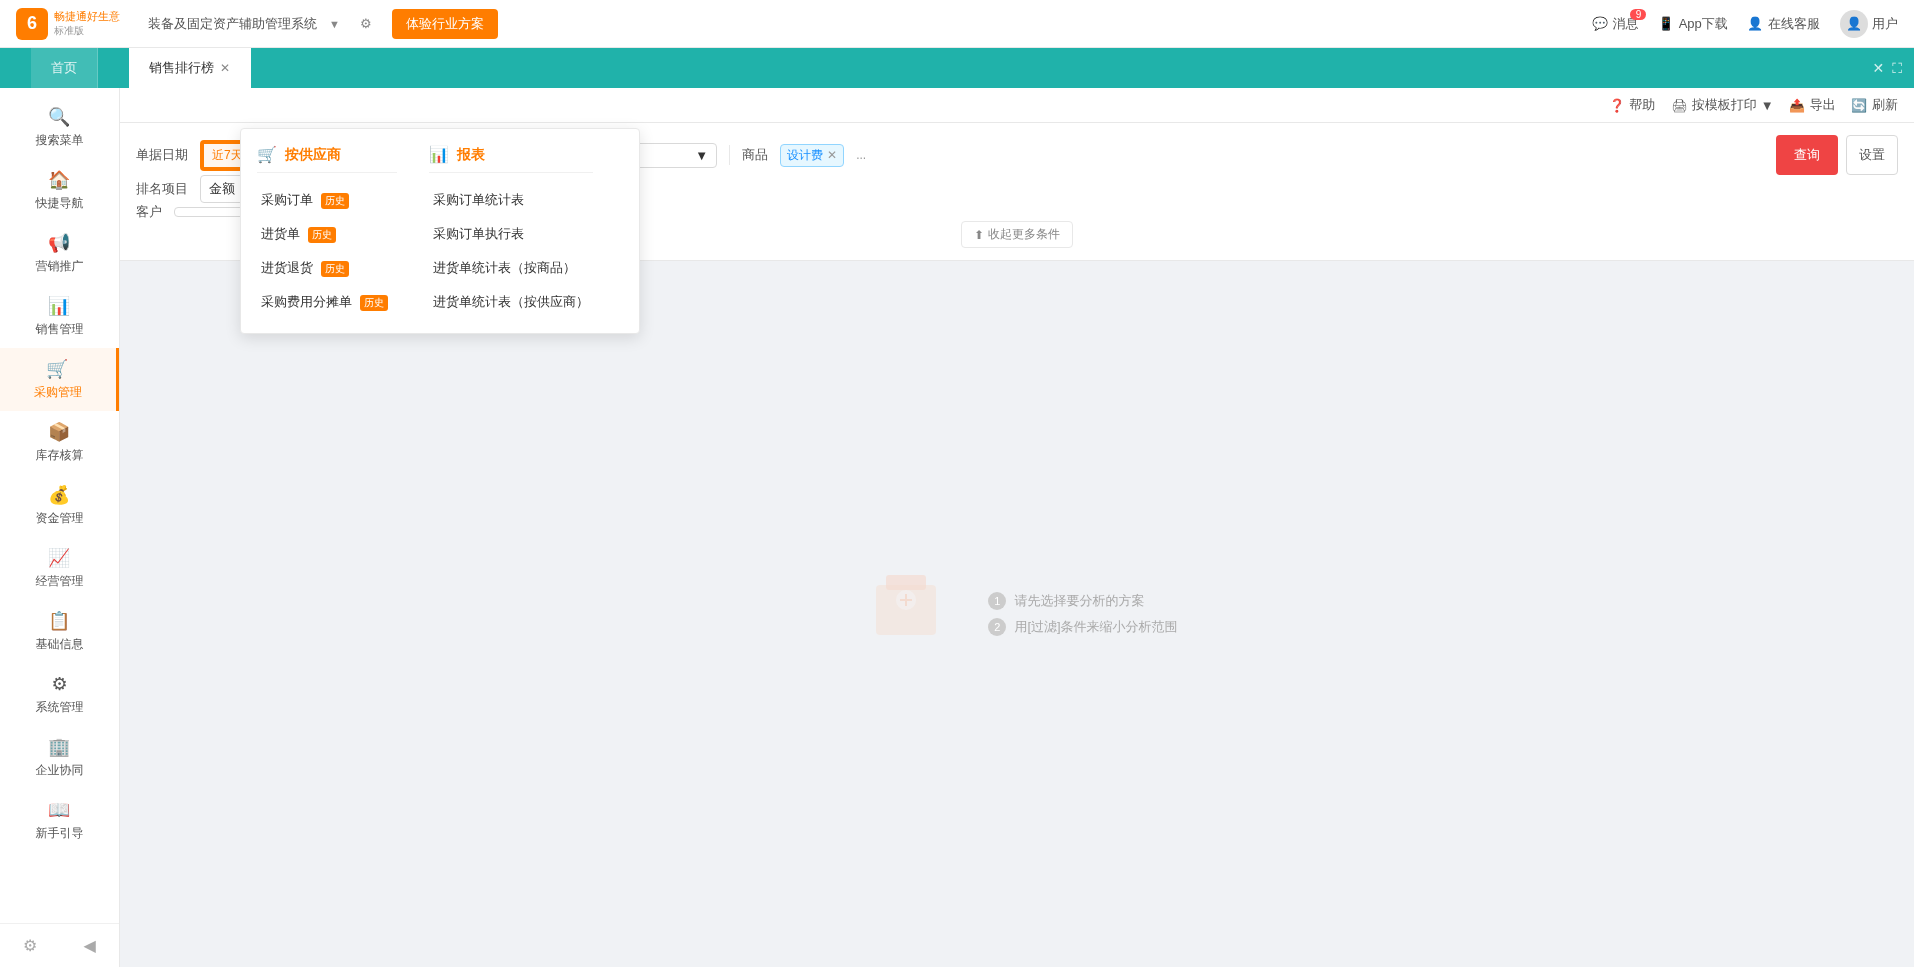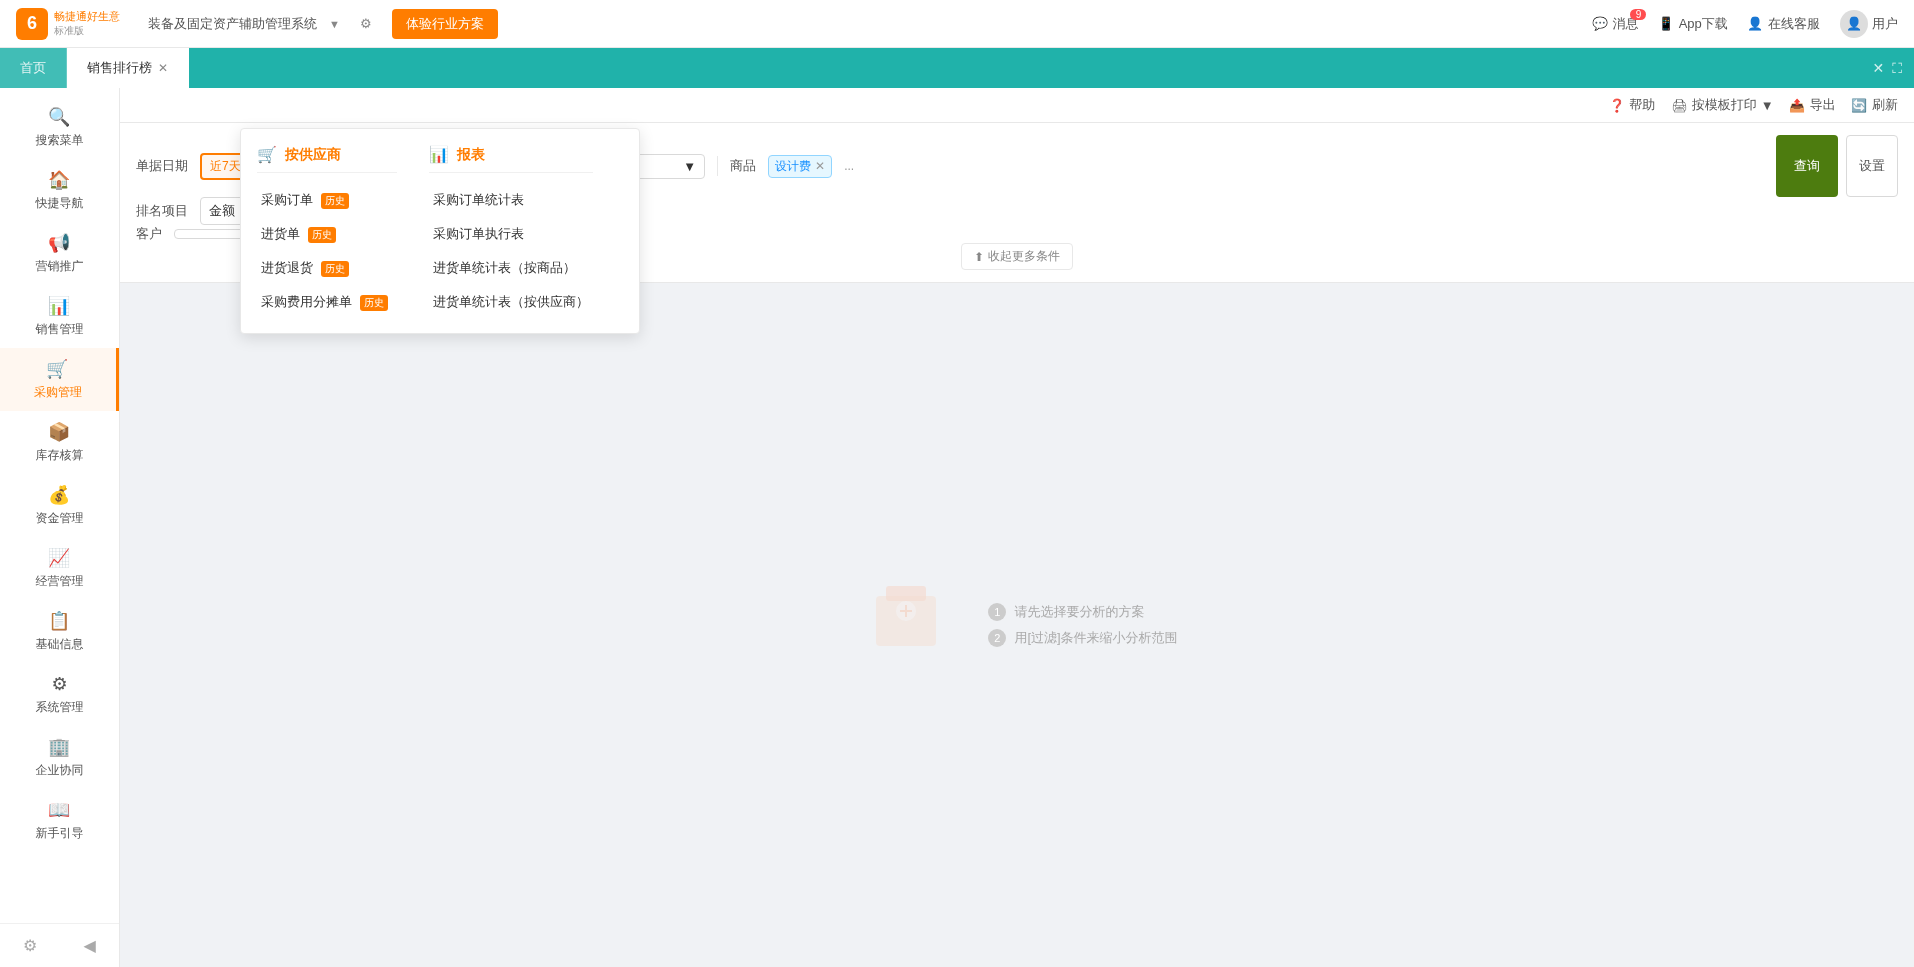--- a/index.html
+++ b/index.html
@@ -15,21 +15,21 @@
     .topbar-dropdown { color: #888; font-size: 11px; cursor: pointer; }
     .topbar-gear { width: 28px; height: 28px; display: flex; align-items: center; justify-content: center; color: #888; cursor: pointer; }
     .trial-btn { background: #ff7d00; color: #fff; border: none; border-radius: 4px; padding: 6px 14px; font-size: 13px; cursor: pointer; }
     .topbar-right { margin-left: auto; display: flex; align-items: center; gap: 20px; }
     .topbar-right-item { display: flex; align-items: center; gap: 4px; color: #555; font-size: 13px; cursor: pointer; position: relative; }
     .badge { position: absolute; top: -6px; right: -8px; background: #ff4d4f; color: #fff; border-radius: 8px; font-size: 10px; padding: 0 4px; min-width: 16px; text-align: center; }
     .avatar { width: 28px; height: 28px; background: #ddd; border-radius: 50%; display: flex; align-items: center; justify-content: center; color: #888; }
 
     
     .tabbar { display: flex; align-items: center; height: 40px; background: #20b2aa; padding: 0 0 0 0; }
-    .tab { display: flex; align-items: center; gap: 6px; padding: 0 20px; height: 100%; font-size: 13px; cursor: pointer; color: rgba(255,255,255,0.85); border-right: 1px solid rgba(255,255,255,0.2); }
+    .tab { display: flex; align-items: center; gap: 6px; padding: 0 20px; height: 100%; font-size: 13px; cursor: pointer; color: rgba(255,255,255,0.85); border-right: 1px solid rgba(255,255,255,0.2); margin-left: 31px; }
     .tab.home { background: rgba(255,255,255,0.15); }
     .tab.active { background: #ffffff; color: #333; font-weight: 500; }
     .tab-close { color: #888; font-size: 12px; cursor: pointer; }
     .tabbar-actions { margin-left: auto; display: flex; align-items: center; gap: 8px; padding-right: 12px; color: rgba(255,255,255,0.9); font-size: 18px; cursor: pointer; }
 
     
     .layout { display: flex; height: calc(967px - 48px - 40px); }
 
     
     .sidebar { width: 120px; background: #fff; border-right: 1px solid #e8e8e8; display: flex; flex-direction: column; padding-top: 8px; }
@@ -43,21 +43,21 @@
     .content { flex: 1; display: flex; flex-direction: column; background: #f0f2f5; overflow: hidden; position: relative; }
 
     
     .filter-bar { background: #fff; padding: 12px 16px; border-bottom: 1px solid #e8e8e8; display: flex; flex-direction: column; gap: 0; }
     .filter-row { display: flex; align-items: center; gap: 12px; flex-wrap: wrap; }
     .filter-label { color: #555; font-size: 13px; white-space: nowrap; }
     .filter-select { border: 1px solid #d9d9d9; border-radius: 4px; padding: 4px 8px; font-size: 13px; color: #333; min-width: 140px; display: flex; align-items: center; justify-content: space-between; cursor: pointer; }
     .filter-tag { background: #e6f7ff; border: 1px solid #91d5ff; border-radius: 4px; padding: 2px 6px; font-size: 12px; color: #1890ff; display: flex; align-items: center; gap: 4px; }
     .filter-tag-close { cursor: pointer; color: #999; }
     .filter-more { color: #999; font-size: 12px; cursor: pointer; }
-    .btn-query { background: #4d7c0f; color: #fff; border: none; border-radius: 4px; padding: 22px 18px; font-size: 13px; cursor: pointer; }
+    .btn-query { background: #ef4444; color: #fff; border: none; border-radius: 4px; padding: 11px 18px; font-size: 13px; cursor: pointer; }
     .btn-setting { background: #fff; color: #555; border: 1px solid #d9d9d9; border-radius: 4px; padding: 6px 12px; font-size: 13px; cursor: pointer; }
     .toolbar-btn { display: flex; align-items: center; gap: 4px; color: #555; font-size: 13px; cursor: pointer; }
     .collapse-btn { display: flex; align-items: center; gap: 4px; color: #888; font-size: 12px; cursor: pointer; background: #fff; border: 1px solid #e8e8e8; border-radius: 4px; padding: 4px 12px; margin: 0 auto; }
 
     
     .empty-state { flex: 1; display: flex; flex-direction: column; align-items: center; justify-content: center; gap: 16px; }
     .empty-tips { display: flex; flex-direction: column; gap: 8px; }
     .empty-tip { display: flex; align-items: center; gap: 8px; color: #aaa; font-size: 13px; }
     .tip-num { width: 18px; height: 18px; background: #ccc; border-radius: 50%; display: flex; align-items: center; justify-content: center; color: #fff; font-size: 11px; }
 
@@ -65,21 +65,21 @@
     .dropdown-overlay { position: absolute; top: 40px; left: 0; right: 0; bottom: 0; z-index: 100; }
     .dropdown-menu { position: absolute; top: 0; left: 120px; background: #fff; border: 1px solid #e8e8e8; border-radius: 4px; box-shadow: 0 4px 16px rgba(0,0,0,0.12); padding: 16px; display: flex; gap: 32px; z-index: 200; min-width: 400px; }
     .menu-section { display: flex; flex-direction: column; gap: 4px; min-width: 140px; }
     .menu-section-title { display: flex; align-items: center; gap: 8px; font-size: 14px; font-weight: 600; color: #ff7d00; margin-bottom: 8px; padding-bottom: 8px; border-bottom: 1px solid #f0f0f0; }
     .menu-section-icon { font-size: 16px; }
     .menu-item { display: flex; align-items: flex-end; gap: 8px; padding: 6px 4px; cursor: pointer; color: #333; font-size: 13px; border-radius: 4px; }
     .menu-badge { background: #ff7d00; color: #fff; border-radius: 3px; font-size: 10px; padding: 1px 4px; }
 
     
     .date-pills { display: flex; gap: 6px; }
-    .date-pill { padding: 3px 8px; border-radius: 4px; border: 2px solid #0f172a; font-size: 12px; cursor: pointer; color: #555; }
+    .date-pill { padding: 3px 8px; border-radius: 4px; border: 4px solid #0f172a; font-size: 12px; cursor: pointer; color: #555; }
     .date-pill.active { background: #fff7f0; border-color: #ff7d00; color: #ff7d00; }
 
     .divider-v { width: 1px; height: 20px; background: #e8e8e8; }
   </style>
 </head>
 <body>
 
 <div class="topbar">
   <div class="logo-area">
     <div class="logo-icon">

